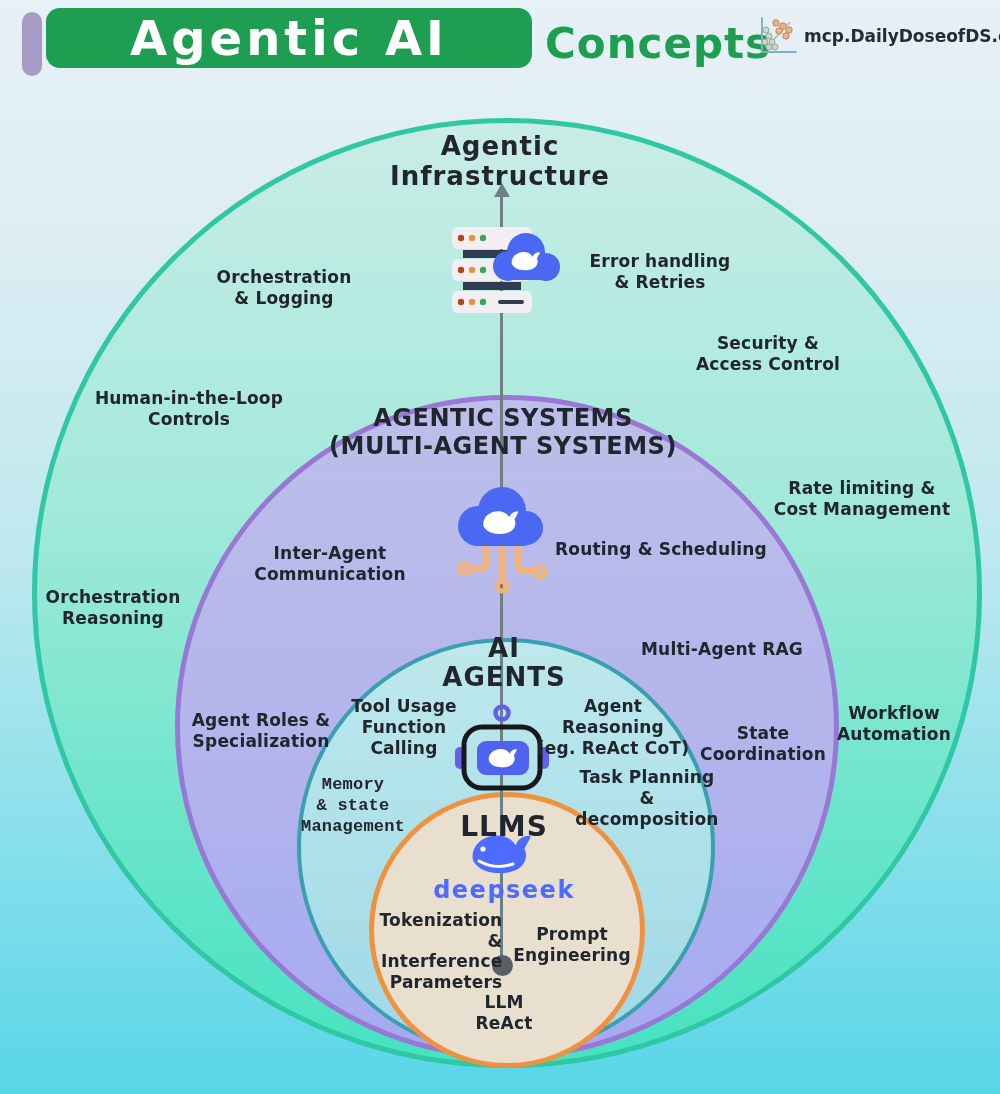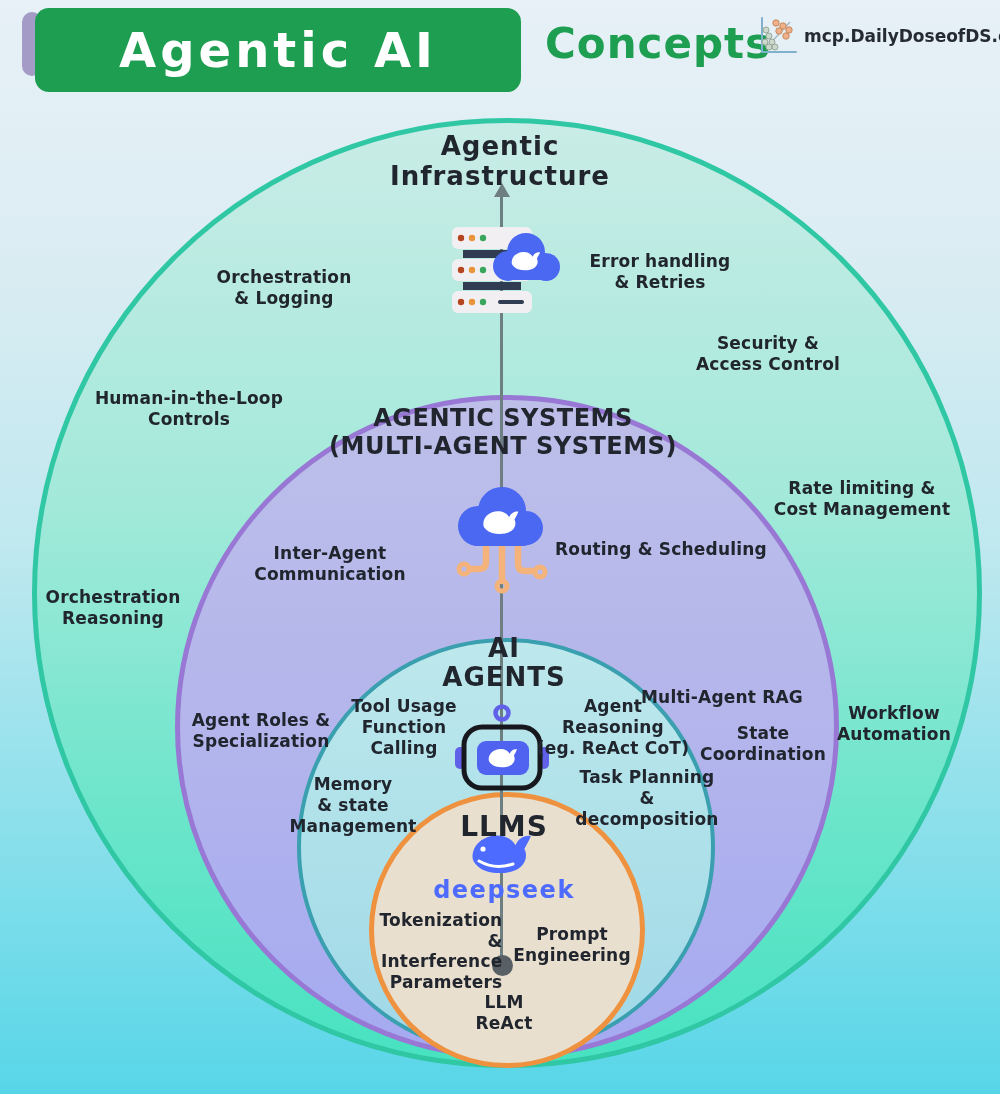--- a/index.html
+++ b/index.html
@@ -2,21 +2,21 @@
 <html><head>
 <meta charset="utf-8">
 <style>
   html,body{margin:0;padding:0;}
   body{font-family:"DejaVu Sans","Liberation Sans",sans-serif;}
   #canvas{position:relative;width:1000px;height:1094px;overflow:hidden;
     background:linear-gradient(180deg,#e7f1f7 0%,#dcedf3 22%,#bfe8ef 50%,#8ce0eb 75%,#57d6e8 100%);}
 
   
   .accent-pill{position:absolute;left:22px;top:12px;width:20px;height:64px;border-radius:10px;background:#a49cc7;}
-  .title-badge{position:absolute;left:35px;top:8px;width:486px;height:84px;border-radius:14px;
+  .title-badge{position:absolute;left:46px;top:8px;width:486px;height:60px;border-radius:14px;
     background:#1d9e50;display:flex;align-items:center;justify-content:center;
     color:#ffffff;font-size:48px;font-weight:700;letter-spacing:4px;}
   .title-rest{position:absolute;left:545px;top:8px;height:70px;display:flex;align-items:center;
     color:#1d9e50;font-size:42px;font-weight:700;letter-spacing:1px;}
   .brand{position:absolute;left:804px;top:26px;font-size:17px;font-weight:700;color:#262b33;}
   .brand-logo{position:absolute;left:754px;top:14px;}
 
   
   .ring{position:absolute;border-radius:50%;}
   .ring-outer{left:32px;top:118px;width:940px;height:940px;border:5px solid #2fc7a4;
@@ -48,27 +48,27 @@
   .lbl-observability{left:284px;top:288px;}
   .lbl-error{left:660px;top:272px;}
   .lbl-security{left:768px;top:354px;}
   .lbl-human{left:189px;top:409px;}
   .lbl-rate{left:862px;top:499px;}
   .lbl-orchestration{left:113px;top:608px;}
   .lbl-workflow{left:894px;top:688px;margin-top:36px;}
   .lbl-systems-title{left:503px;top:432px;font-size:24px;line-height:28px;letter-spacing:0.5px;}
   .lbl-interagent{left:330px;top:564px;}
   .lbl-routing{left:661px;top:549px;}
-  .lbl-rag{left:722px;top:649px;margin-top:48px;}
+  .lbl-rag{left:722px;top:649px;}
   .lbl-roles{left:237px;top:731px;margin-left:24px;}
   .lbl-state{left:763px;top:744px;}
   .lbl-agents-title{left:504px;top:663px;font-size:26px;line-height:29px;letter-spacing:1px;}
   .lbl-tool{left:404px;top:727px;}
   .lbl-reasoning{left:613px;top:727px;}
-  .lbl-memory{left:353px;top:805px;}
+  .lbl-memory{left:353px;top:805px;font-family:Liberation Mono, monospace;}
   .lbl-task{left:647px;top:798px;}
   .lbl-llms-title{left:504px;top:818px;font-size:28px;letter-spacing:1px;margin-top:8px;}
   .lbl-wordmark{left:504px;top:890px;font-size:24px;color:#4d6bfe;letter-spacing:1.5px;}
   .lbl-tokenization{left:441px;top:951px;line-height:20.5px;text-align:right;}
   .lbl-prompt{left:572px;top:945px;}
   .lbl-apis{left:504px;top:1013px;}
   .defs-holder{position:absolute;width:0;height:0;overflow:hidden;}
 </style>
 </head>
 <body>

